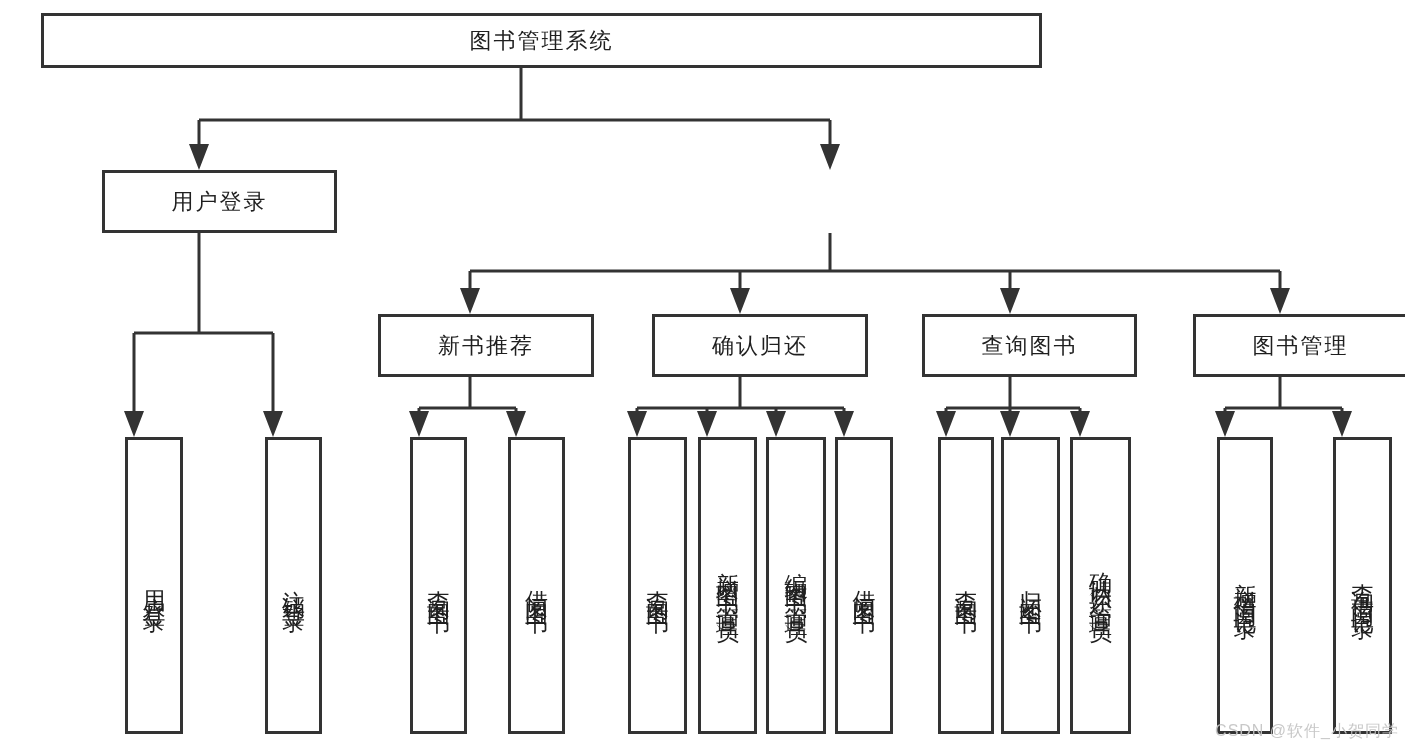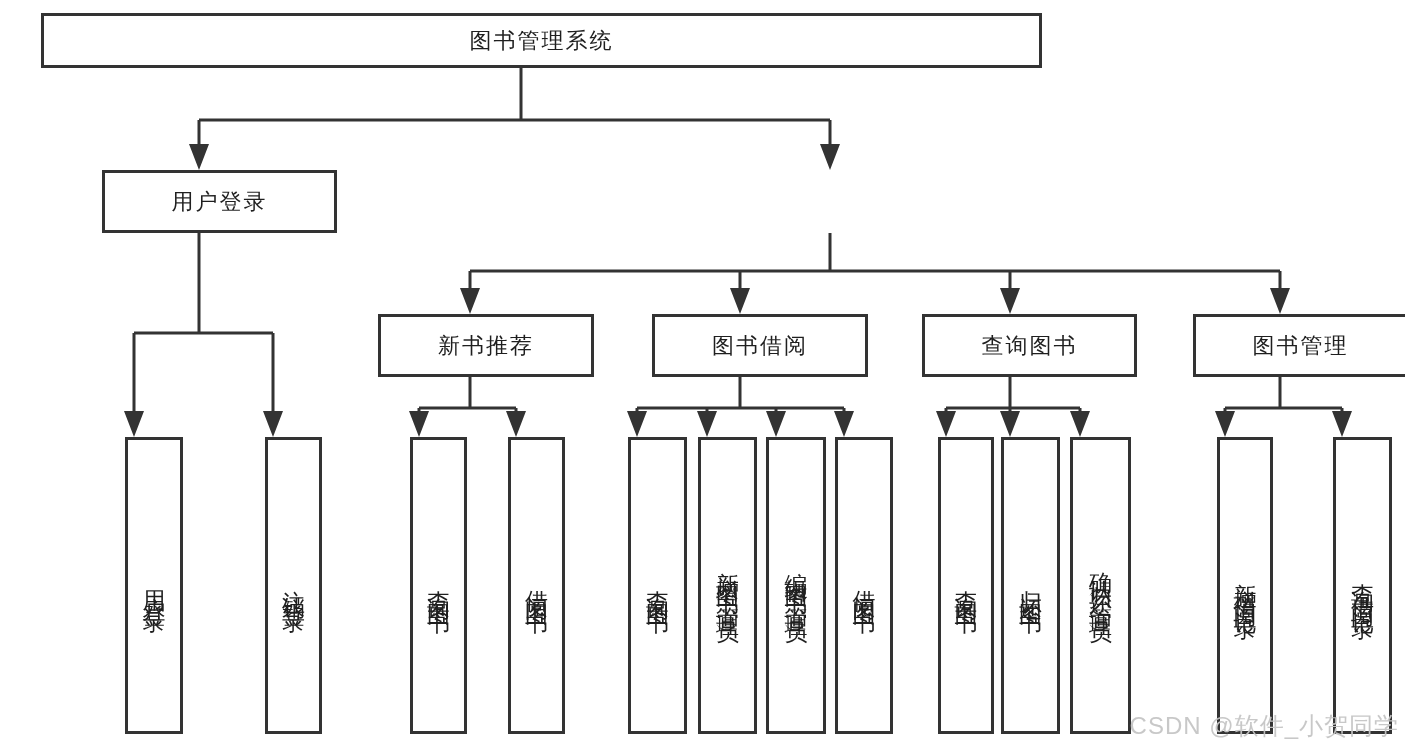--- a/index.html
+++ b/index.html
@@ -31,21 +31,21 @@
     text-orientation:mixed;
     letter-spacing:7px;
     font-size:23px;
     line-height:1;
     display:block;
   }
   .watermark {
     position:absolute;
     right:6px;
     bottom:5px;
-    font-size:24px;
+    font-size:16px;
     color:rgba(197,197,197,0.95);
     letter-spacing:1px;
     z-index:3;
     white-space:nowrap;
   }
 </style>
 </head>
 <body>
 
 <div class="stage">
@@ -65,21 +65,21 @@
          M627,411L647,411L637,437Z M697,411L717,411L707,437Z M766,411L786,411L776,437Z M834,411L854,411L844,437Z
          M936,411L956,411L946,437Z M1000,411L1020,411L1010,437Z M1070,411L1090,411L1080,437Z
          M1215,411L1235,411L1225,437Z M1332,411L1352,411L1342,437Z"></path>
   </svg>
 
   <div class="node" style="left:21px;top:13px;width:1001px;height:55px">图书管理系统</div>
 
   <div class="node" style="left:82px;top:170px;width:235px;height:63px">用户登录</div>
 
   <div class="node" style="left:358px;top:314px;width:216px;height:63px">新书推荐</div>
-  <div class="node" style="left:632px;top:314px;width:216px;height:63px">图书借阅</div>
+  <div class="node" style="left:632px;top:314px;width:216px;height:63px">确认归还</div>
   <div class="node" style="left:902px;top:314px;width:215px;height:63px">查询图书</div>
   <div class="node" style="left:1173px;top:314px;width:215px;height:63px">图书管理</div>
 
   <div class="node v" style="left:105px;top:437px;width:58px;height:297px">
     <span>用户登录</span>
   </div>
   <div class="node v" style="left:245px;top:437px;width:57px;height:297px">
     <span>注销登录</span>
   </div>
 

